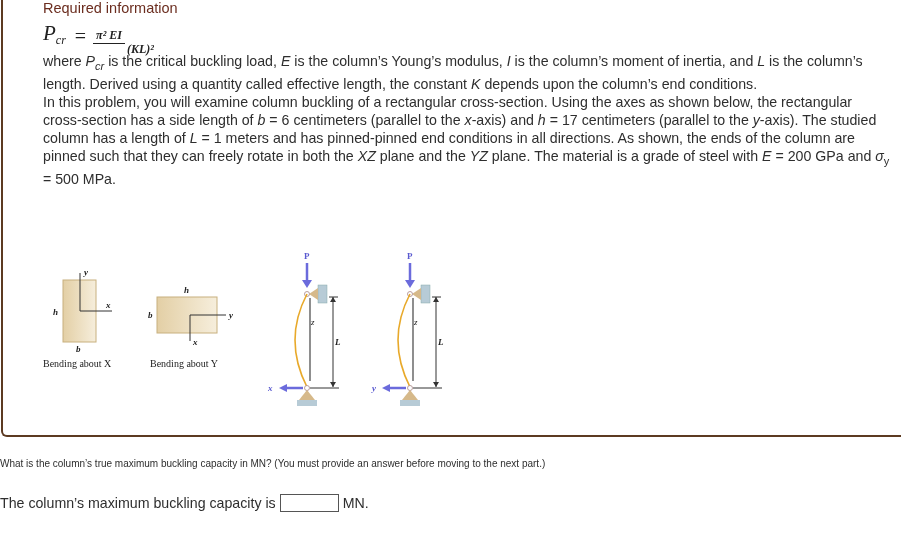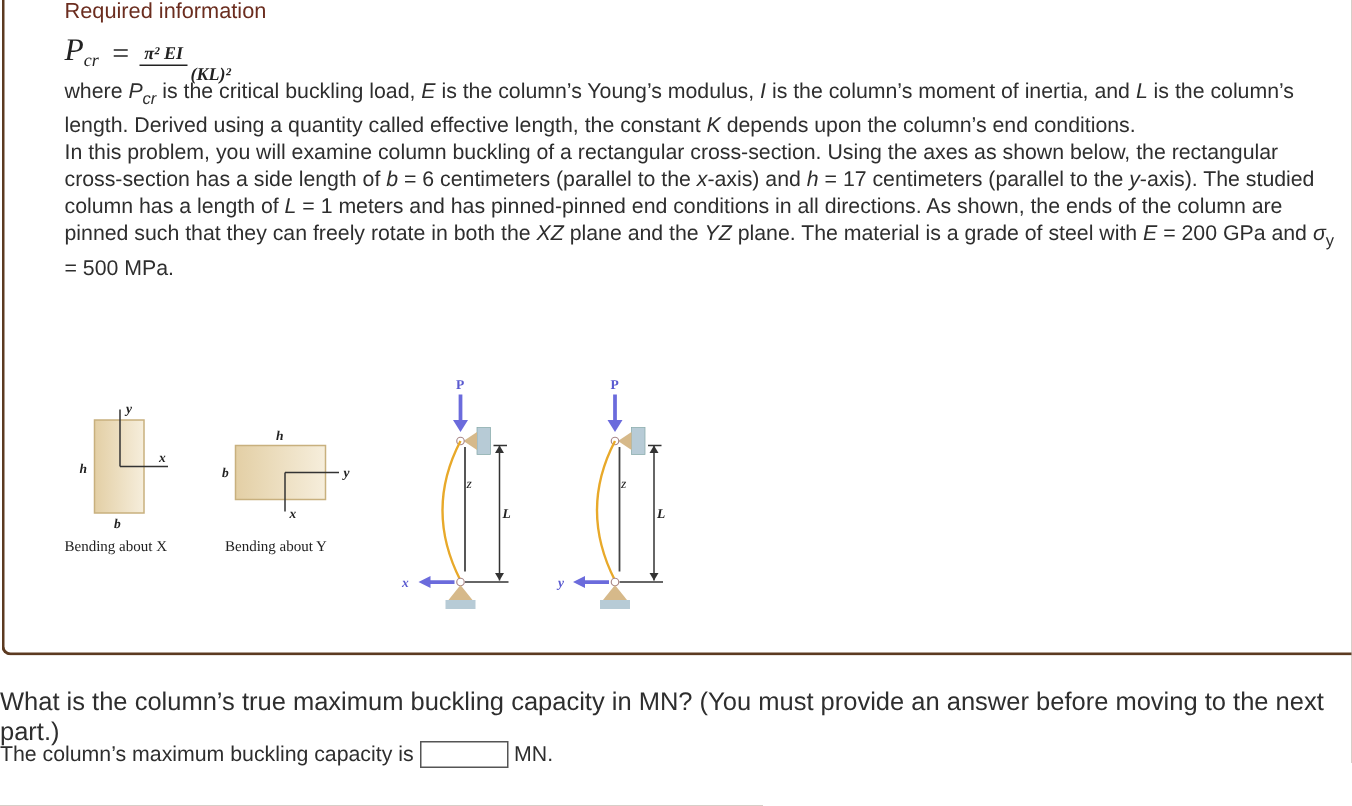--- a/index.html
+++ b/index.html
@@ -15,21 +15,21 @@
   .formula { font-family:Liberation Serif, serif; display:flex; align-items:center; height:36px; margin-top:0; color:#222; }
   .formula .lhs { font-style:italic; font-size:21px; }
   .formula .lhs sub { font-size:12px; font-style:italic; vertical-align:-4px; }
   .formula .eq { font-size:20px; margin:0 7px 0 9px; }
   .frac { display:inline-flex; flex-direction:row; align-items:center; font-size:12px; font-style:italic; font-weight:bold; line-height:14px; }
   .frac .num { border-bottom:1px solid #222; padding:0 3px 1px; }
   .frac .den { padding:1px 2px 0;margin-top:24px; }
   i { font-style:italic; }
   sub.s { font-size:11px; vertical-align:-4px; }
   .diagrams { position:absolute; left:0; top:245px; width:480px; height:170px; }
-  .question { position:absolute; left:0; top:458px; font-size:17px; color:#2e2e2e; }
+  .question { position:absolute; left:0; top:458px; font-size:10px; color:#2e2e2e; }
   .answer-line { position:absolute; left:0; top:494px; font-size:14.2px; color:#2e2e2e; display:flex; align-items:center; }
   .answer-input { width:57px; height:16px; border:1px solid #555; margin:0 4px 0 4px; padding:0; font-size:13px; }
 </style>
 </head>
 <body>
 
 <div class="info-box"></div>
 
 <div class="content">
   <p class="req-title">Required information</p>

